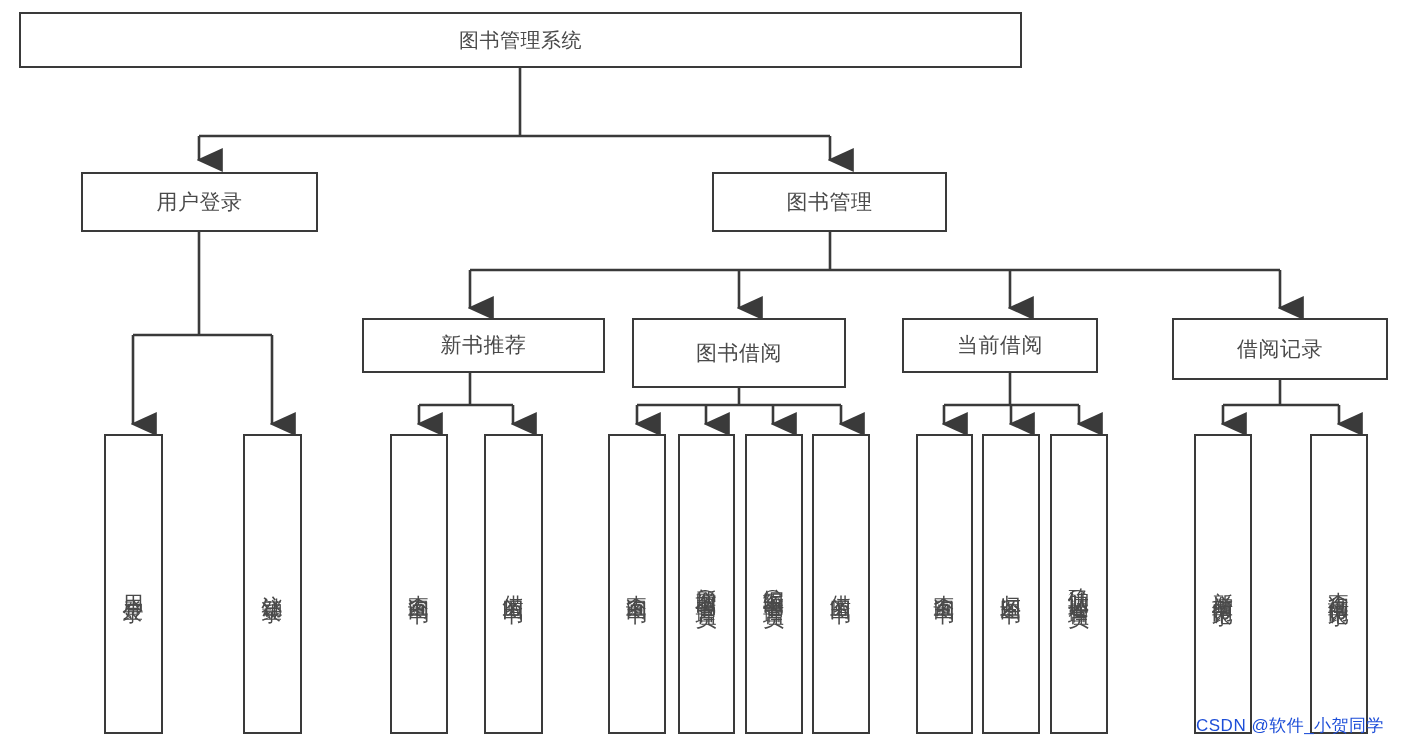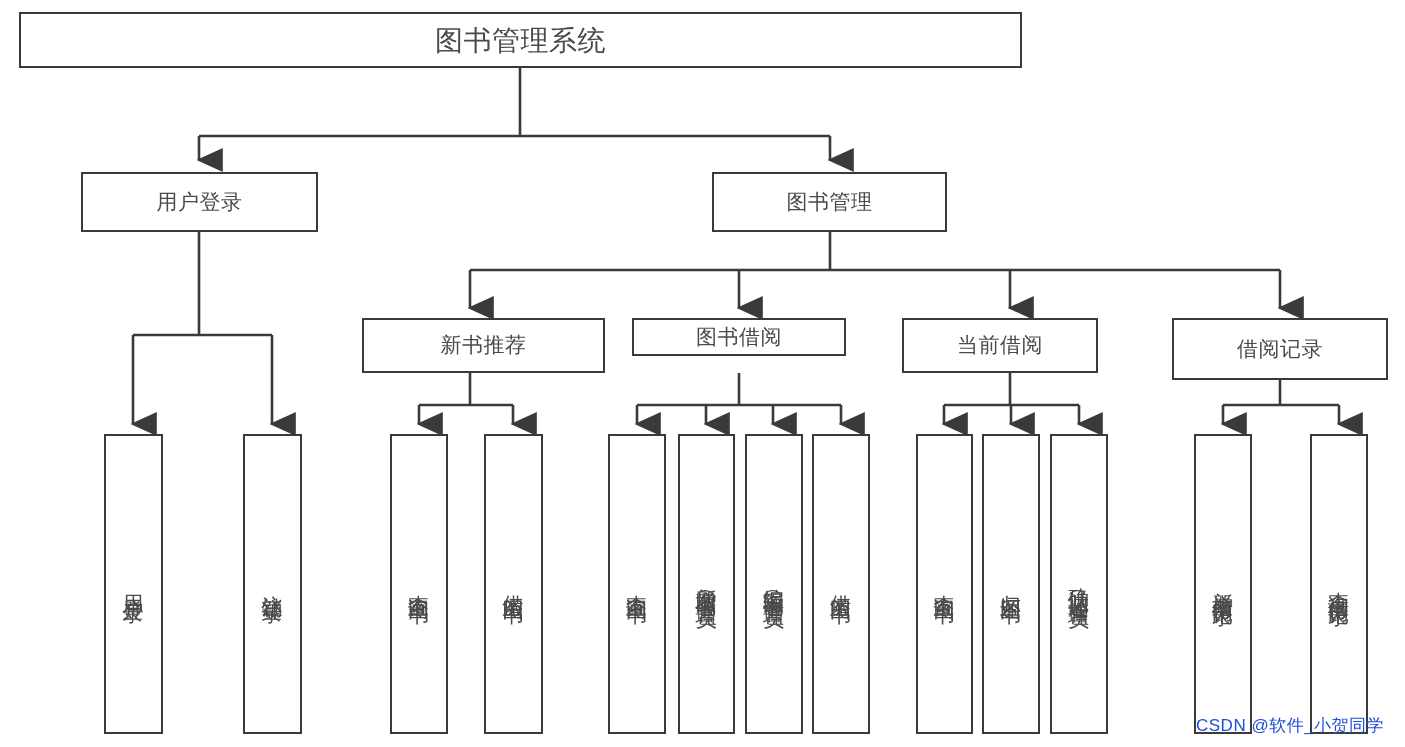--- a/index.html
+++ b/index.html
@@ -38,21 +38,21 @@
   }
   .node .lbl {
     display: block;
     text-align: center;
     line-height: 1.25;
   }
   .node.h .lbl {
     font-size: 21px;
   }
   .node.root .lbl {
-    font-size: 28px;
+    font-size: 20px;
   }
   .node.v {
     align-items: center;
     justify-content: center;
   }
   .node.v .lbl {
     writing-mode: vertical-rl;
     text-orientation: upright;
     font-size: 21px;
     letter-spacing: 3px;
@@ -129,21 +129,21 @@
   <div class="node h" style="left:81px; top:172px; width:237px; height:60px;">
     <span class="lbl">用户登录</span>
   </div>
   <div class="node h" style="left:712px; top:172px; width:235px; height:60px;">
     <span class="lbl">图书管理</span>
   </div>
 
   <div class="node h" style="left:362px; top:318px; width:243px; height:55px;">
     <span class="lbl">新书推荐</span>
   </div>
-  <div class="node h" style="left:632px; top:318px; width:214px; height:38px;">
+  <div class="node h" style="left:632px; top:318px; width:214px; height:70px;">
     <span class="lbl">图书借阅</span>
   </div>
   <div class="node h" style="left:902px; top:318px; width:196px; height:55px;">
     <span class="lbl">当前借阅</span>
   </div>
   <div class="node h" style="left:1172px; top:318px; width:216px; height:62px;">
     <span class="lbl">借阅记录</span>
   </div>
 
   <div class="node v" style="left:104px; top:434px; width:59px; height:300px;">

